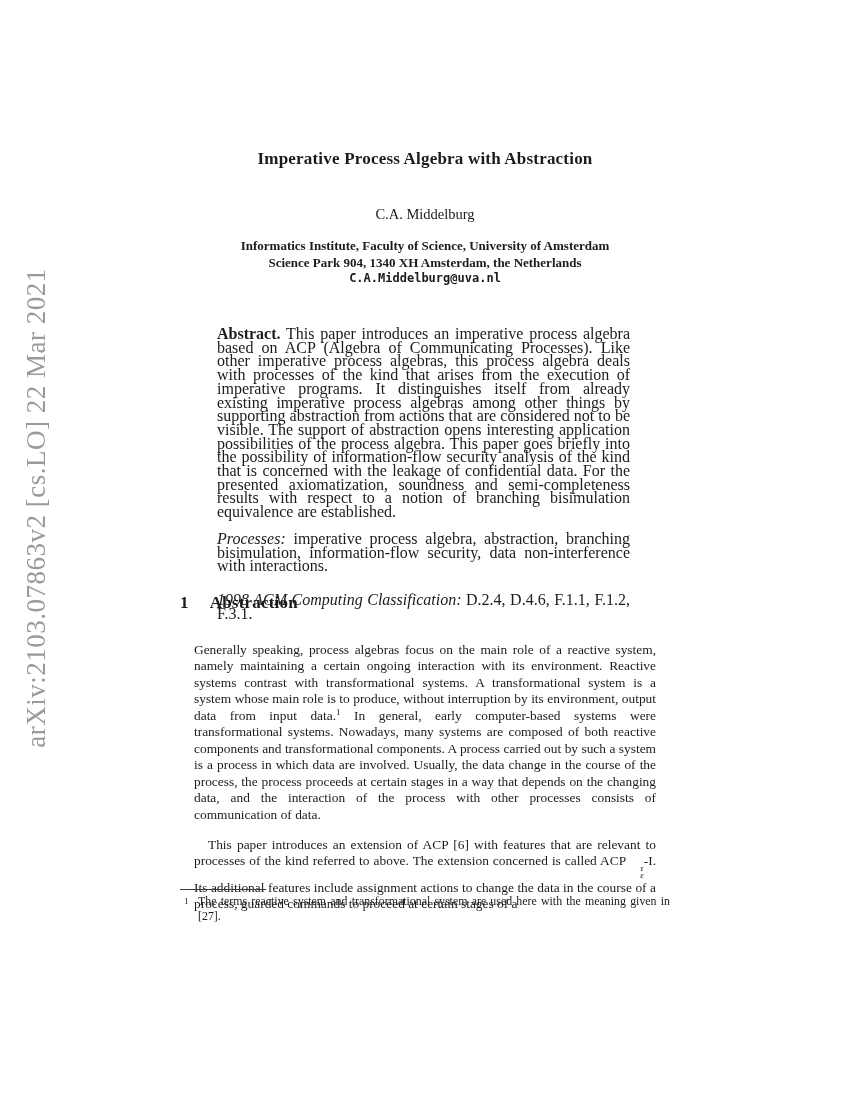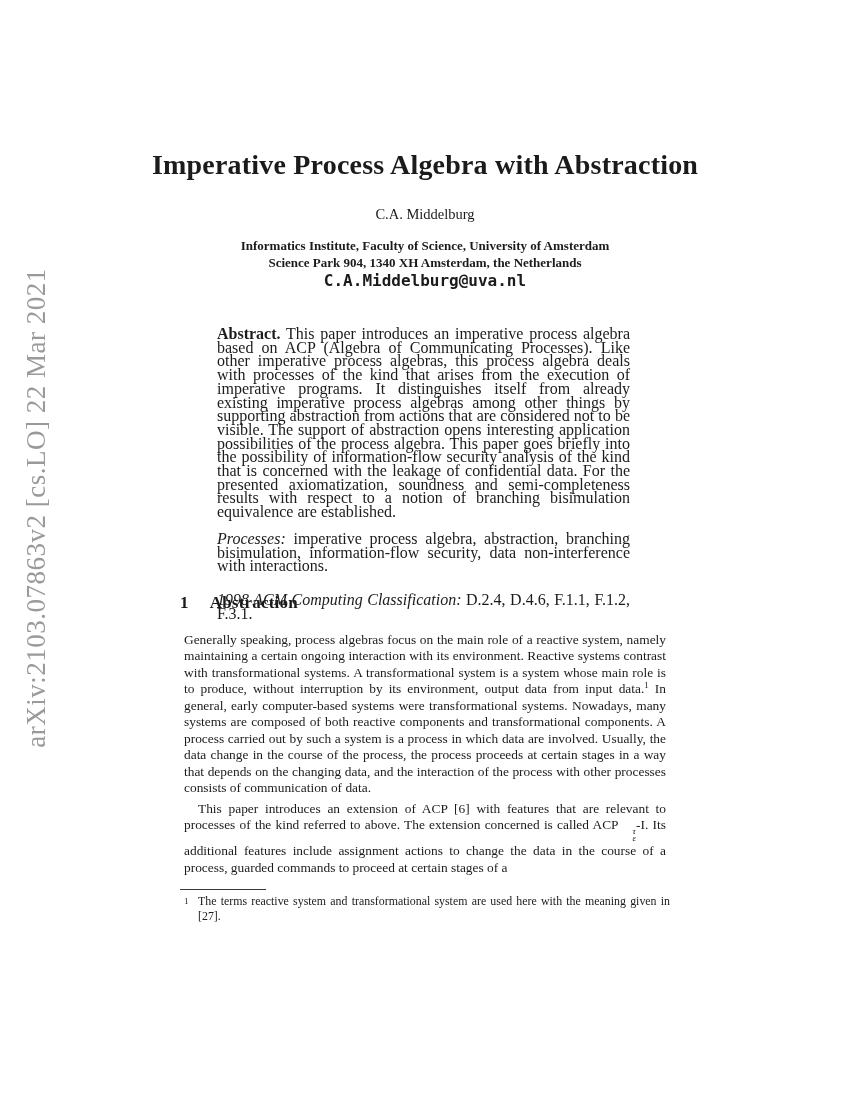--- a/index.html
+++ b/index.html
@@ -17,45 +17,45 @@
     position:absolute;
     left:36px; top:508px;
     transform:translate(-50%,-50%) rotate(-90deg);
     white-space:nowrap;
     font-size:27px;
     letter-spacing:0.5px;
     color:#9a9a9a;
   }
   
   .centered { position:absolute; left:0; width:850px; text-align:center; }
-  .paper-title { top:149px; font-size:28px; font-weight:bold; letter-spacing:0.2px; }
+  .paper-title { top:149px; font-size:17px; font-weight:bold; letter-spacing:0.2px; }
   .author     { top:206px; font-size:14.5px; }
   .affiliation{ top:238px; font-size:13px; line-height:16.5px;font-weight:bold; }
-  .email      { top:271px; font-family:"DejaVu Sans Mono", monospace; font-size:16px; font-weight:bold; }
+  .email      { top:271px; font-family:"DejaVu Sans Mono", monospace; font-size:12px; font-weight:bold; }
   
   .frontmatter {
     position:absolute; left:217px; top:327px; width:413px;
     font-size:16px; line-height:13.7px; text-align:justify;
   }
   .abstract-label { font-weight:bold; }
   .block-keywords { margin-top:13px; }
   .block-classification { margin-top:20px; }
   .ital { font-style:italic; }
   
   .section-heading {
     position:absolute; left:180px; top:593px;
     font-size:17px; font-weight:bold; letter-spacing:0.2px;
   }
   .section-number { margin-right:21px; }
   
   .body-text {
     position:absolute; left:180px; top:628px; width:490px;
     font-size:13.4px; line-height:16.45px; text-align:justify;
   }
-  .body-text p { margin:4px; }
+  .body-text p { margin:14px; }
   .body-text p.indent { text-indent:14px; }
   sup.fn-ref { font-size:9px; line-height:0; }
   
   .acp-supsub {
     display:inline-flex; flex-direction:column; align-items:flex-start;
     vertical-align:-0.38em; line-height:1; font-style:italic;
   }
   .acp-supsub .s-up { font-size:9px; display:block; }
   .acp-supsub .s-dn { font-size:9px; display:block; margin-top:-2px; }
   

